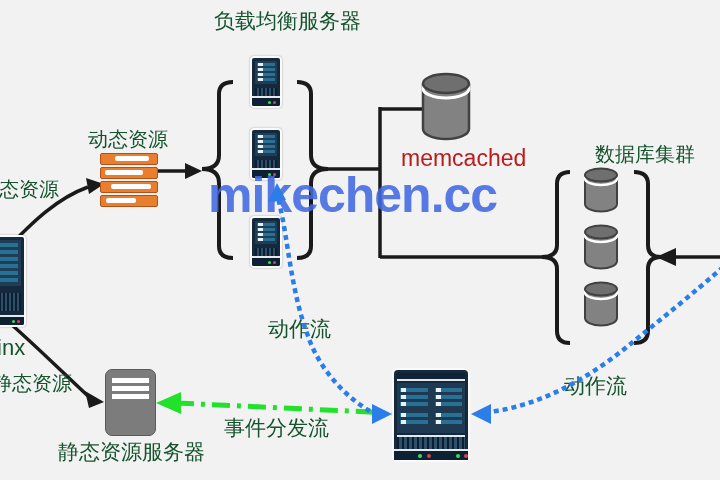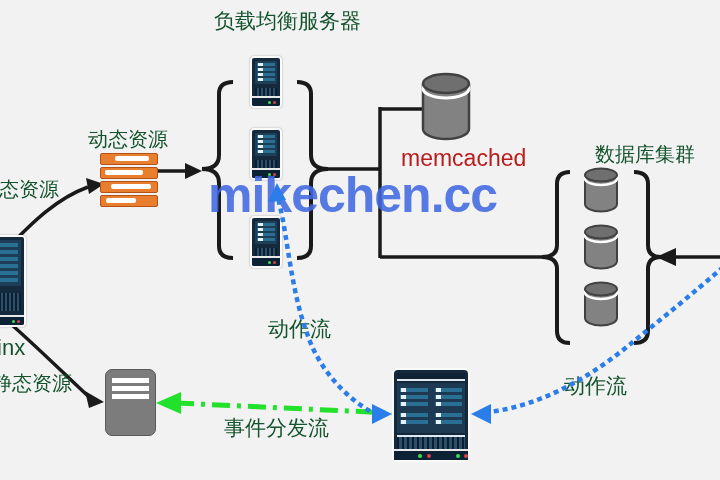--- a/index.html
+++ b/index.html
@@ -257,20 +257,21 @@
     </div>
   </div>
 
   <div class="lbl lbl-title">负载均衡服务器</div>
   <div class="lbl lbl-lb">动态资源</div>
   <div class="lbl lbl-dyn">动态资源</div>
   <div class="lbl lbl-memcached">memcached</div>
   <div class="lbl lbl-db">数据库集群</div>
   <div class="lbl lbl-nginx">Nginx</div>
   <div class="lbl lbl-static">静态资源</div>
+  <div class="lbl lbl-static-srv">静态资源服务器</div>
   <div class="lbl lbl-action-left">动作流</div>
   <div class="lbl lbl-event">事件分发流</div>
   <div class="lbl lbl-action-right">动作流</div>
 
   <div class="watermark">mikechen.cc</div>
 
   <svg class="layer" style="z-index:50;">
 
     <path d="M 176 403 L 392 413" stroke="#21e12b" stroke-width="5" fill="none" stroke-dasharray="18 7 4 7"></path>
     <polygon points="156,403 181,392 181,414" fill="#21e12b"></polygon>

